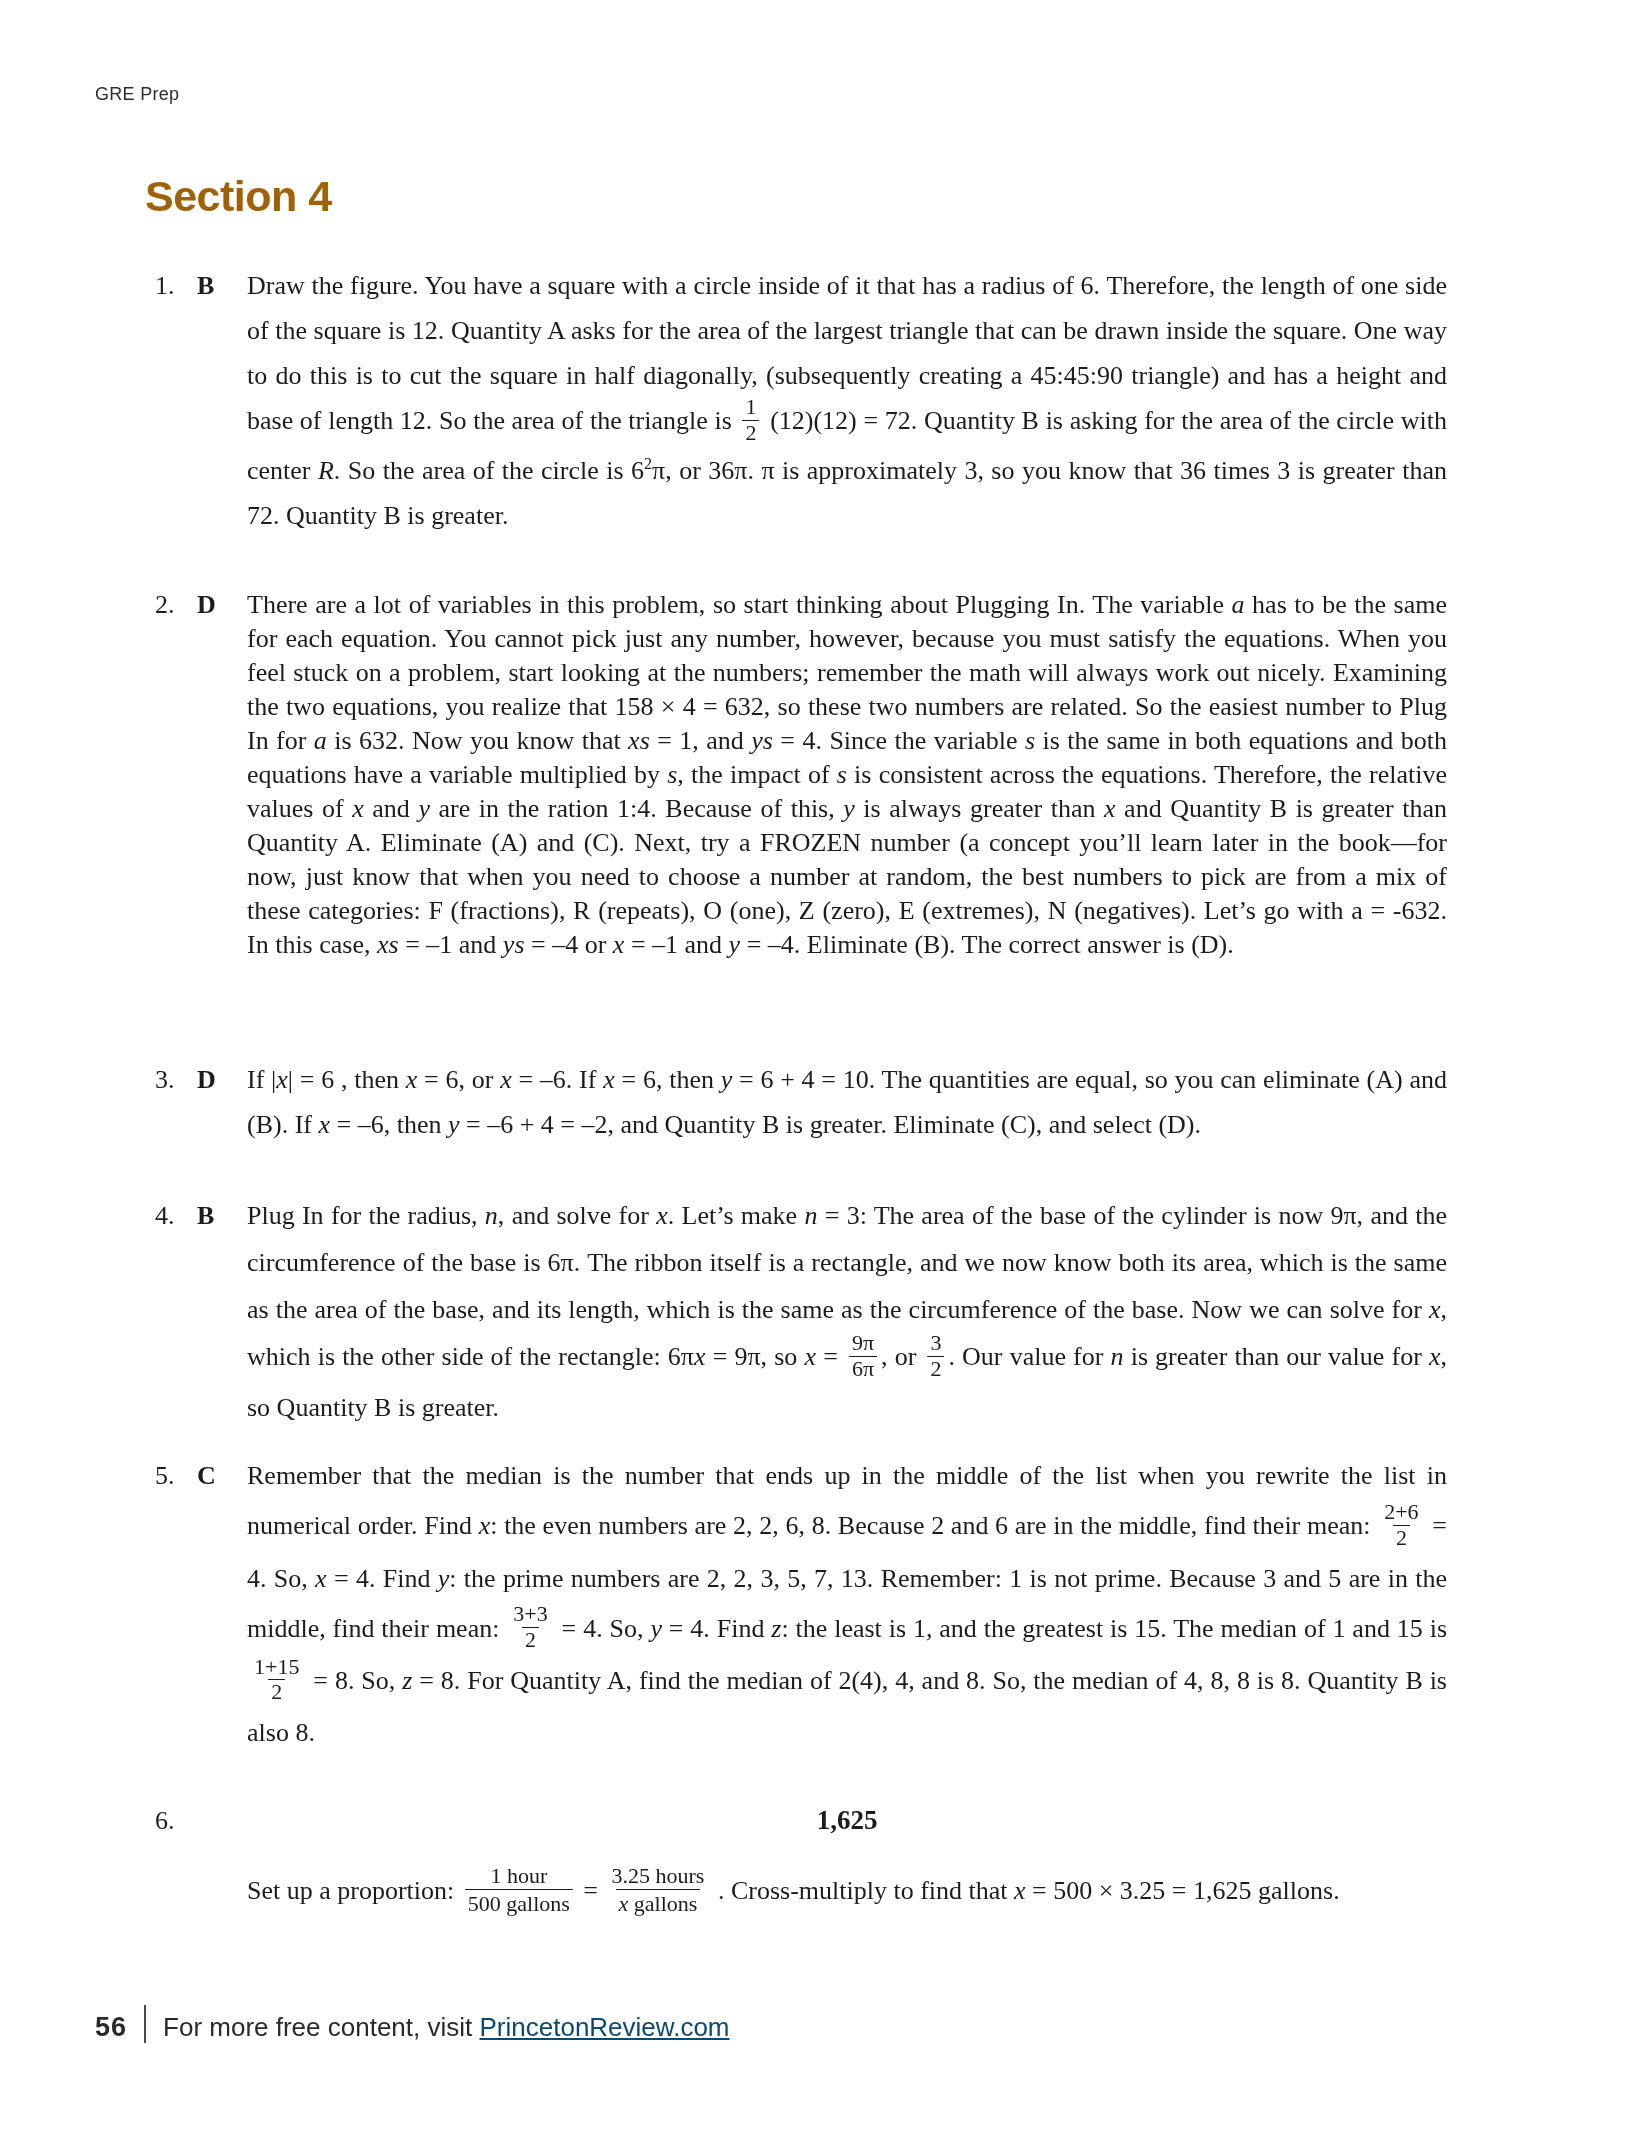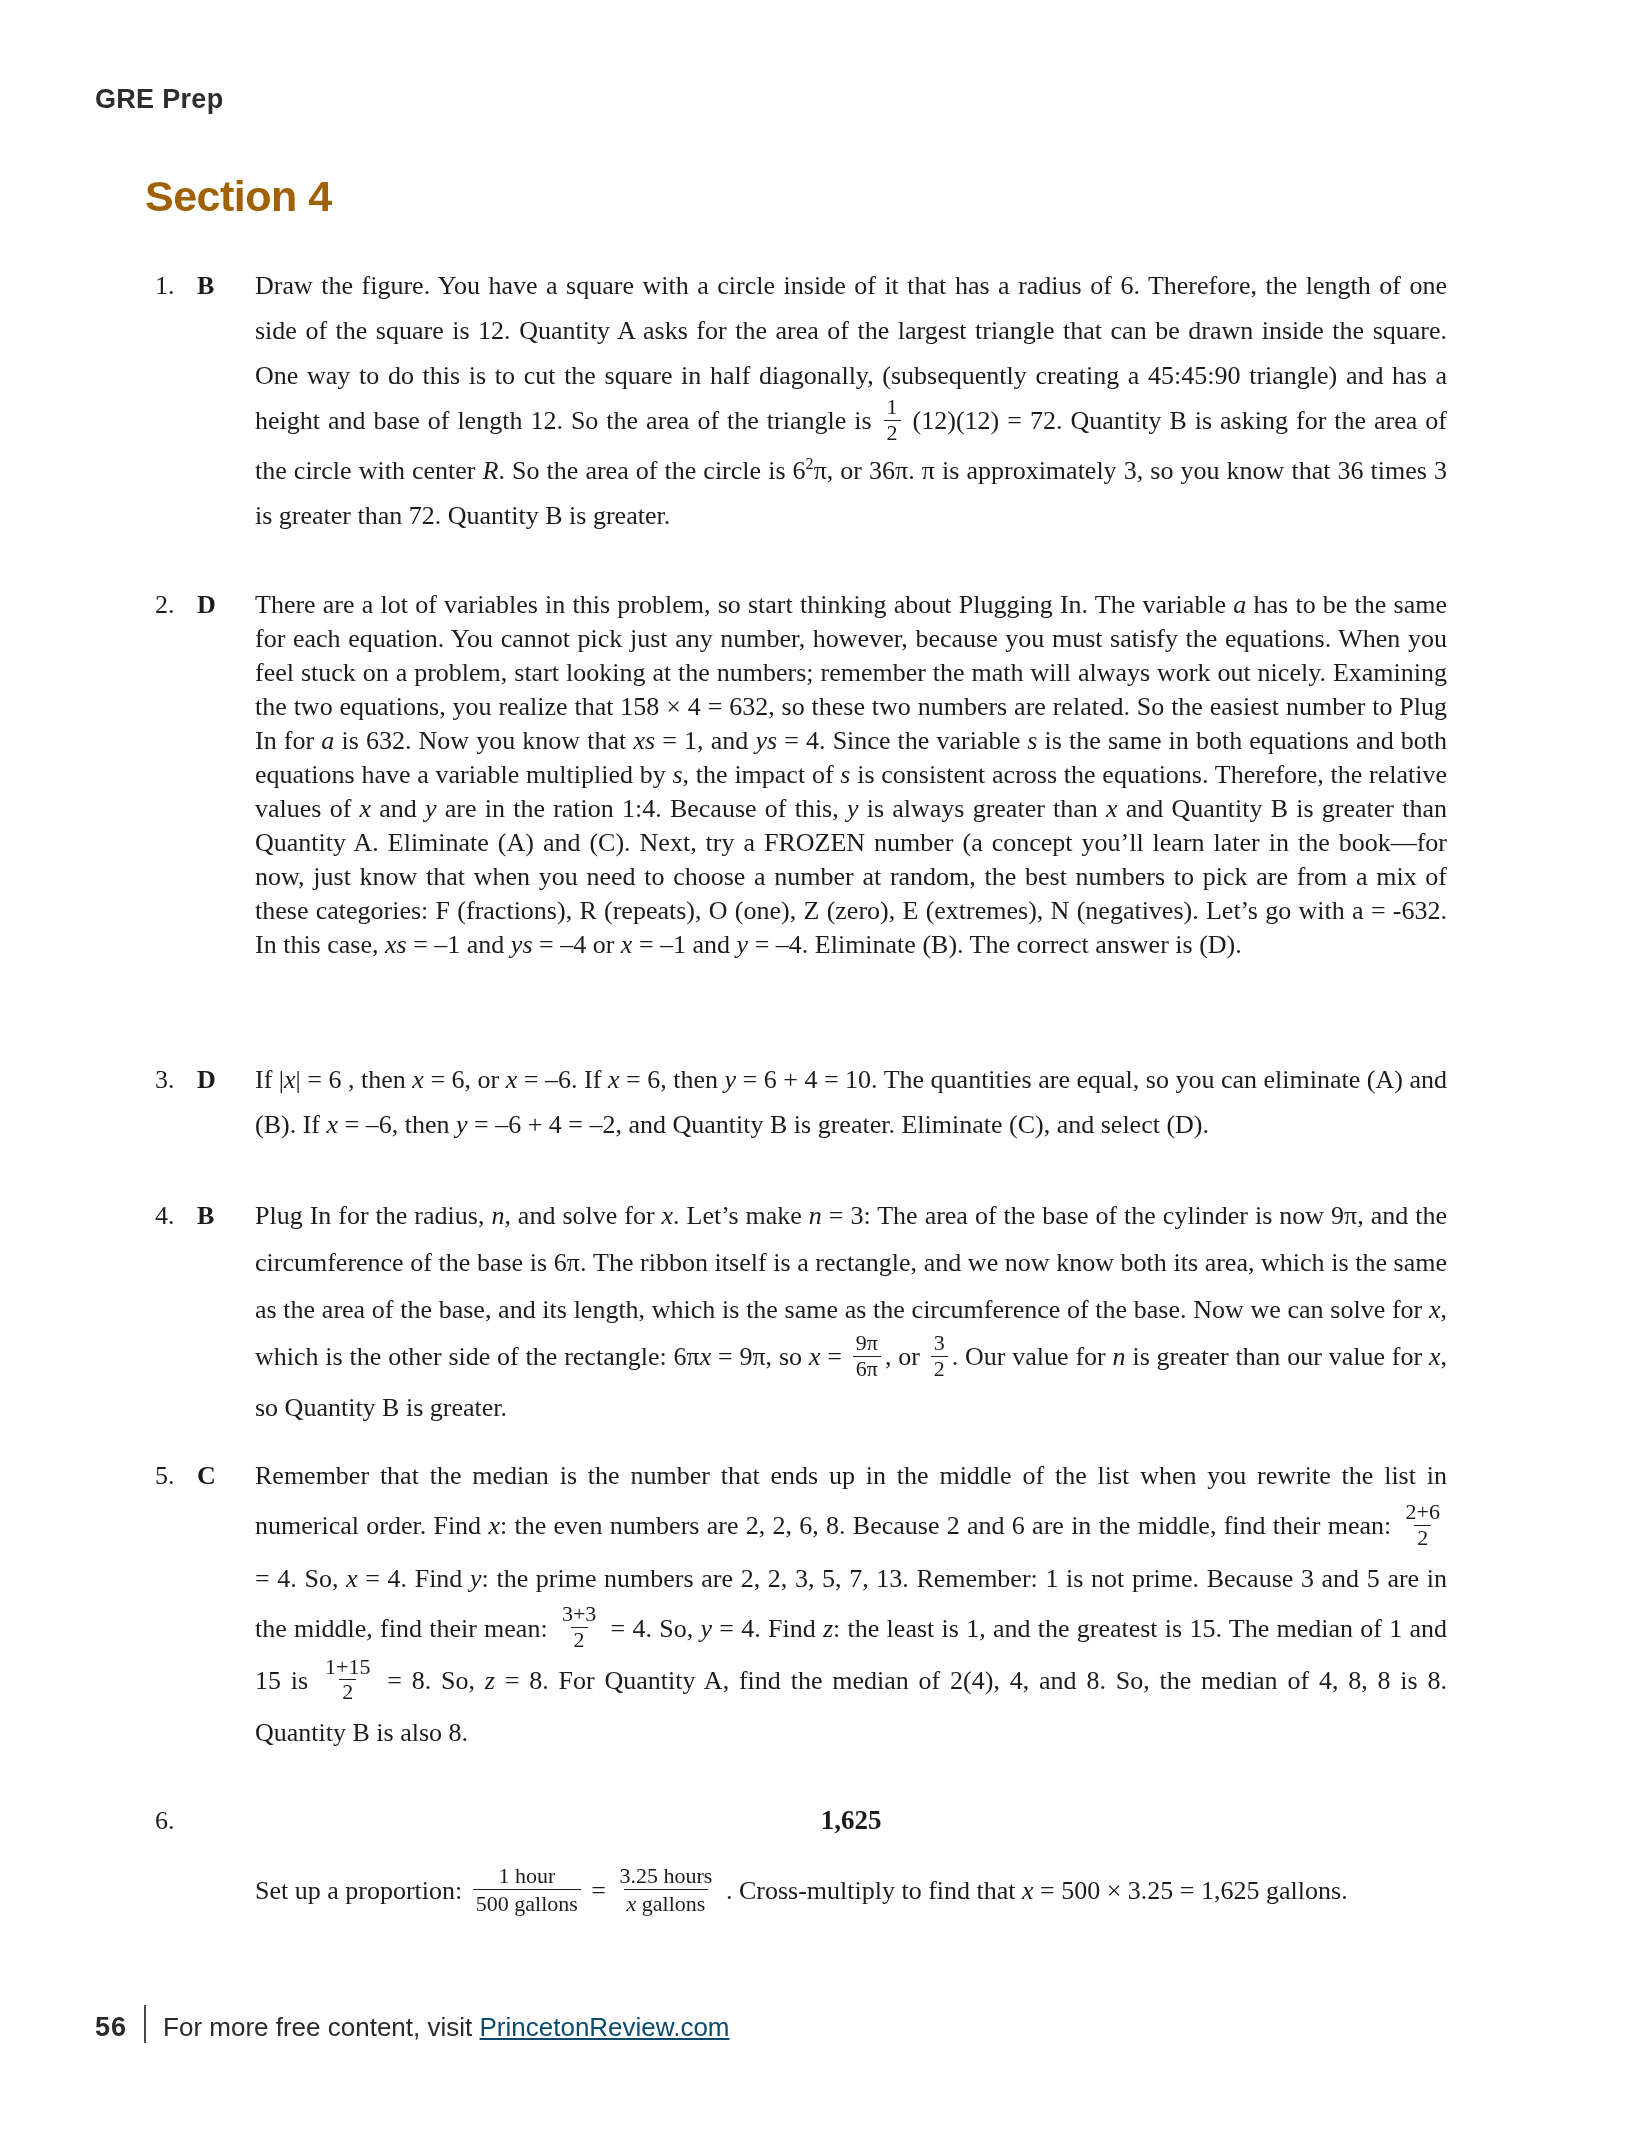--- a/index.html
+++ b/index.html
@@ -7,35 +7,35 @@
   body {
     background:#ffffff;
     color:#1c1c1c;
     font-family:"Liberation Serif", serif;
     position:relative;
     overflow:hidden;
   }
   .brand {
     position:absolute; left:95px; top:84px;
     font-family:"Liberation Sans", sans-serif;
-    font-size:27px; color:#2d2d2d; letter-spacing:0.3px;font-weight:bold;
+    font-size:18px; color:#2d2d2d; letter-spacing:0.3px;
   }
   .section-title {
     position:absolute; left:145px; top:172px;
     font-family:"Liberation Sans", sans-serif;
     font-weight:bold; font-size:43px; color:#a16207;
     letter-spacing:-0.5px;
   }
   .content {
     position:absolute; left:155px; top:263px; width:1292px;
   }
   .item { display:flex; align-items:flex-start; }
   .col-num  { flex:0 0 42px; font-size:26px; }
   .col-letter { flex:0 0 50px; font-size:26px; font-weight:bold; }
-  .col-body { flex:1 1 auto; font-size:26px; text-align:justify;margin-left:8px; }
+  .col-body { flex:1 1 auto; font-size:26px; text-align:justify; }
   .col-body p { margin:0; }
 
   .lh-item1 .col-body, .lh-item1 .col-num, .lh-item1 .col-letter { line-height:45px; }
   .lh-item2 .col-body, .lh-item2 .col-num, .lh-item2 .col-letter { line-height:34px; }
   .lh-item3 .col-body, .lh-item3 .col-num, .lh-item3 .col-letter { line-height:45px; }
   .lh-item4 .col-body, .lh-item4 .col-num, .lh-item4 .col-letter { line-height:47px; }
   .lh-item5 .col-body, .lh-item5 .col-num, .lh-item5 .col-letter { line-height:50px; }
   .lh-item6 .col-body, .lh-item6 .col-num, .lh-item6 .col-letter { line-height:45px; }
 
   .mt-item2 { margin-top:50px; }

